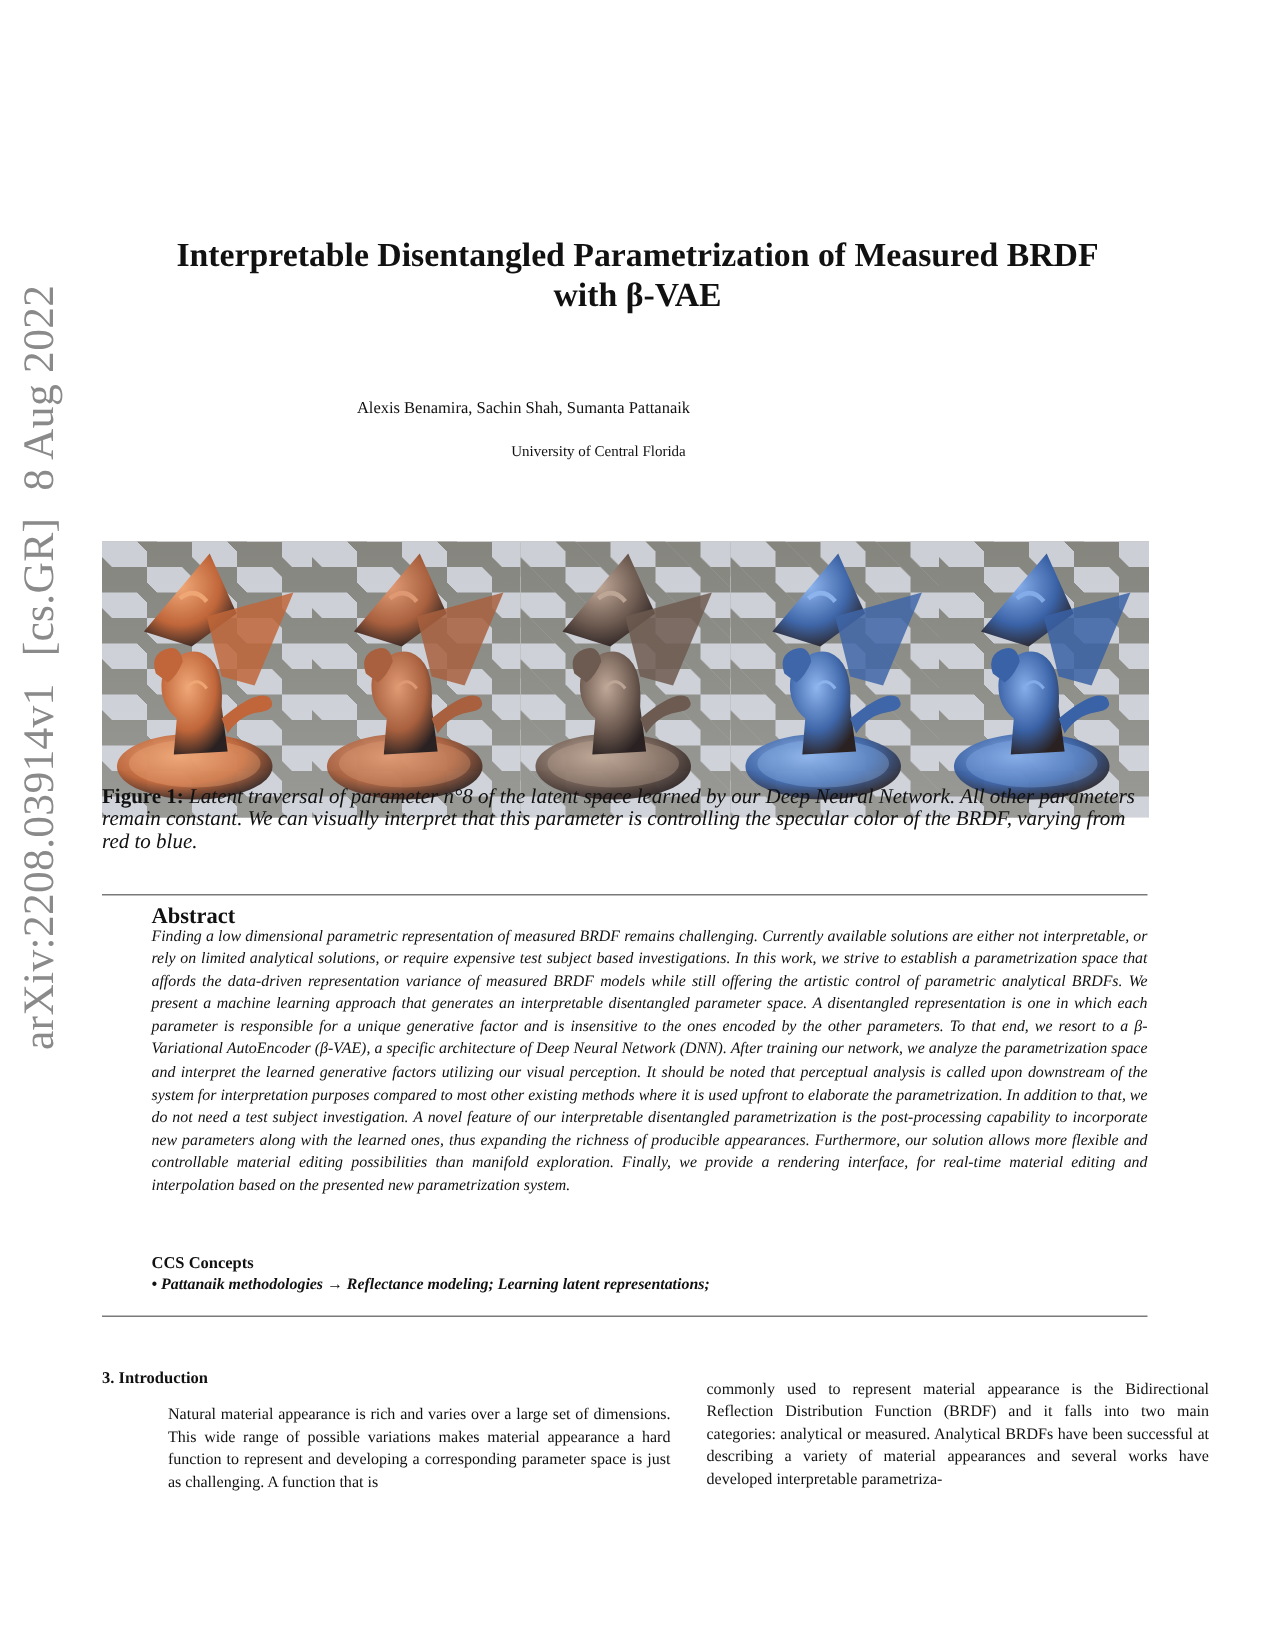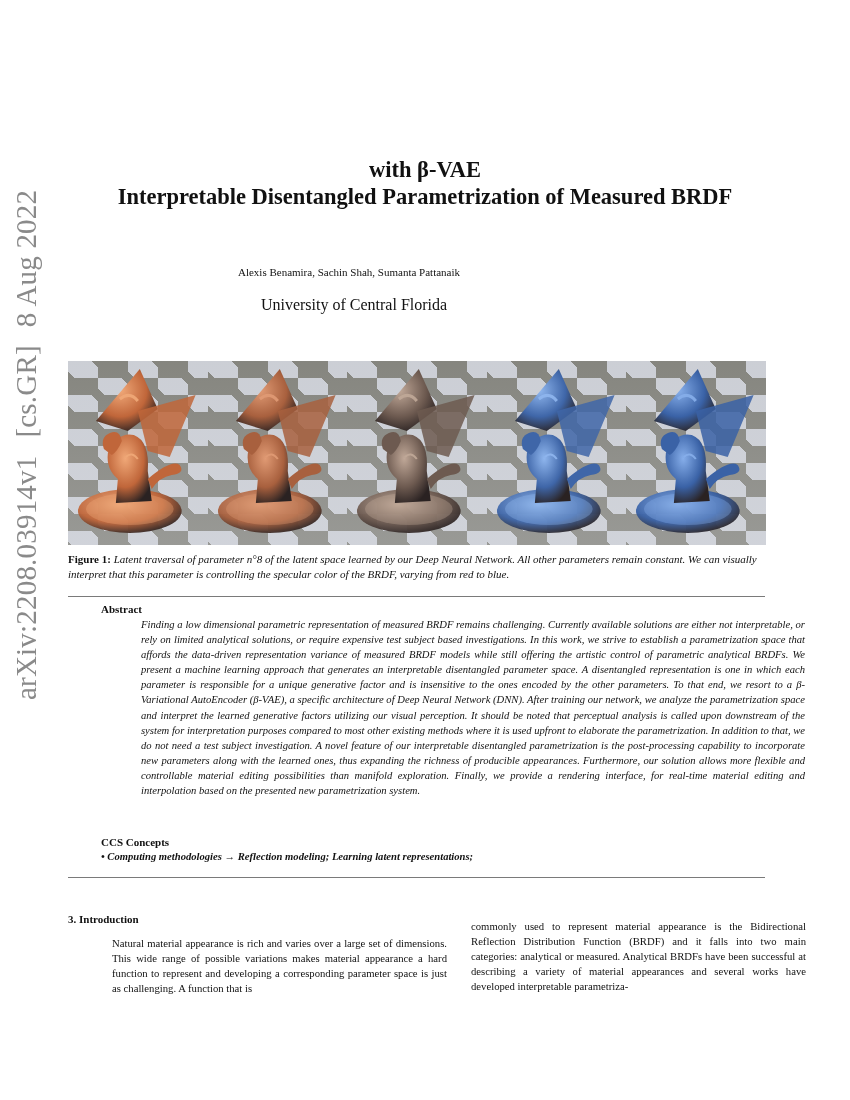--- a/index.html
+++ b/index.html
@@ -14,56 +14,56 @@
   .arxiv-stamp span { margin-right: 18px; }
 
   .title {
     position: absolute; left: 60px; top: 156px; width: 730px;
     text-align: center; font-weight: bold; font-size: 22.5px; line-height: 27px; color: #111;
   }
   .authors {
     position: absolute; left: 0; top: 266px; width: 698px; text-align: center; font-size: 11px;
   }
   .affil {
-    position: absolute; left: 0; top: 296px; width: 708px; text-align: center; font-size: 16px;
+    position: absolute; left: 0; top: 296px; width: 708px; text-align: center; font-size: 10px; padding-left: 45px;
   }
 
   .figure {
     position: absolute; left: 68px; top: 361px; width: 698px; height: 184px; display: flex;
   }
   .panel {
     flex: 1 1 0; height: 100%; position: relative; overflow: hidden;
     background-color: #c9ccd3;
     background-image:
       linear-gradient(45deg, #7f7f78 25%, transparent 25%, transparent 75%, #7f7f78 75%),
       linear-gradient(45deg, #7f7f78 25%, transparent 25%, transparent 75%, #7f7f78 75%);
     background-size: 60px 34px; background-position: 0 0, 30px 17px;
   }
   .panel::before {
     content: ""; position: absolute; inset: 0;
     background: linear-gradient(180deg, rgba(255,255,255,0.05), rgba(230,232,238,0.25));
   }
   .dragon { position: absolute; left: 0; top: 0; width: 100%; height: 100%; }
 
   .caption {
-    position: absolute; left: 68px; top: 552px; width: 700px; font-size: 11px; line-height: 15px;
+    position: absolute; left: 68px; top: 524px; width: 700px; font-size: 14px; line-height: 15px;
   }
   .caption .label { font-weight: bold; font-style: normal; }
   .caption .text { font-style: italic; }
 
   .rule { position: absolute; left: 68px; width: 697px; height: 1px; background: #7a7a7a; }
   .rule.top { top: 596px; }
   .rule.bottom { top: 877px; }
 
   .abstract-head {
-    position: absolute; left: 101px; top: 603px; font-weight: bold; font-size: 11px;
+    position: absolute; left: 101px; top: 603px; font-weight: bold; font-size: 15px;
   }
   .abstract-body {
     position: absolute; left: 101px; top: 617px; width: 664px;
-    font-style: italic; font-size: 10.6px; line-height: 15.1px; text-align: justify; margin-left: 40px;
+    font-style: italic; font-size: 10.6px; line-height: 15.1px; text-align: justify;
   }
   .ccs-head {
     position: absolute; left: 101px; top: 836px; font-weight: bold; font-size: 11px;
   }
   .ccs-body {
     position: absolute; left: 101px; top: 851px; font-weight: bold; font-style: italic; font-size: 10.6px;
   }
 
   .section-head {
     position: absolute; left: 68px; top: 913px; font-weight: bold; font-size: 11px;
@@ -75,22 +75,22 @@
   .col.right { left: 431px; top: 919px; margin-left: 40px; }
 </style>
 </head>
 <body>
 
 <div class="arxiv-stamp">
   <span>arXiv:2208.03914v1</span><span>[cs.GR]</span><span>8 Aug 2022</span>
 </div>
 
 <div class="title">
+  <div>Interpretable Disentangled Parametrization of Measured BRDF</div>
   <div>with β-VAE</div>
-  <div>Interpretable Disentangled Parametrization of Measured BRDF</div>
 </div>
 
 <div class="authors">Alexis Benamira, Sachin Shah, Sumanta Pattanaik</div>
 <div class="affil">University of Central Florida</div>
 
 <div class="figure" id="figure">
     <div class="panel">
       <svg viewBox="0 0 140 184" preserveAspectRatio="none" class="dragon">
         <defs>
           <radialGradient id="g0" cx="40%" cy="35%" r="70%">
@@ -196,19 +196,19 @@
   <span class="label">Figure 1:</span>
   <span class="text">Latent traversal of parameter n°8 of the latent space learned by our Deep Neural Network. All other parameters remain constant. We can visually interpret that this parameter is controlling the specular color of the BRDF, varying from red to blue.</span>
 </div>
 
 <div class="rule top"></div>
 
 <div class="abstract-head">Abstract</div>
 <div class="abstract-body">Finding a low dimensional parametric representation of measured BRDF remains challenging. Currently available solutions are either not interpretable, or rely on limited analytical solutions, or require expensive test subject based investigations. In this work, we strive to establish a parametrization space that affords the data-driven representation variance of measured BRDF models while still offering the artistic control of parametric analytical BRDFs. We present a machine learning approach that generates an interpretable disentangled parameter space. A disentangled representation is one in which each parameter is responsible for a unique generative factor and is insensitive to the ones encoded by the other parameters. To that end, we resort to a β-Variational AutoEncoder (β-VAE), a specific architecture of Deep Neural Network (DNN). After training our network, we analyze the parametrization space and interpret the learned generative factors utilizing our visual perception. It should be noted that perceptual analysis is called upon downstream of the system for interpretation purposes compared to most other existing methods where it is used upfront to elaborate the parametrization. In addition to that, we do not need a test subject investigation. A novel feature of our interpretable disentangled parametrization is the post-processing capability to incorporate new parameters along with the learned ones, thus expanding the richness of producible appearances. Furthermore, our solution allows more flexible and controllable material editing possibilities than manifold exploration. Finally, we provide a rendering interface, for real-time material editing and interpolation based on the presented new parametrization system.</div>
 
 <div class="ccs-head">CCS Concepts</div>
-<div class="ccs-body">• Computing methodologies → Reflection modeling; Learning latent representations;</div>
+<div class="ccs-body">• Pattanaik methodologies → Reflectance modeling; Learning latent representations;</div>
 
 <div class="rule bottom"></div>
 
 <div class="section-head">3.  Introduction</div>
 <div class="col left">Natural material appearance is rich and varies over a large set of dimensions. This wide range of possible variations makes material appearance a hard function to represent and developing a corresponding parameter space is just as challenging. A function that is</div>
 <div class="col right">commonly used to represent material appearance is the Bidirectional Reflection Distribution Function (BRDF) and it falls into two main categories: analytical or measured. Analytical BRDFs have been successful at describing a variety of material appearances and several works have developed interpretable parametriza-</div>
 
 </body></html>

